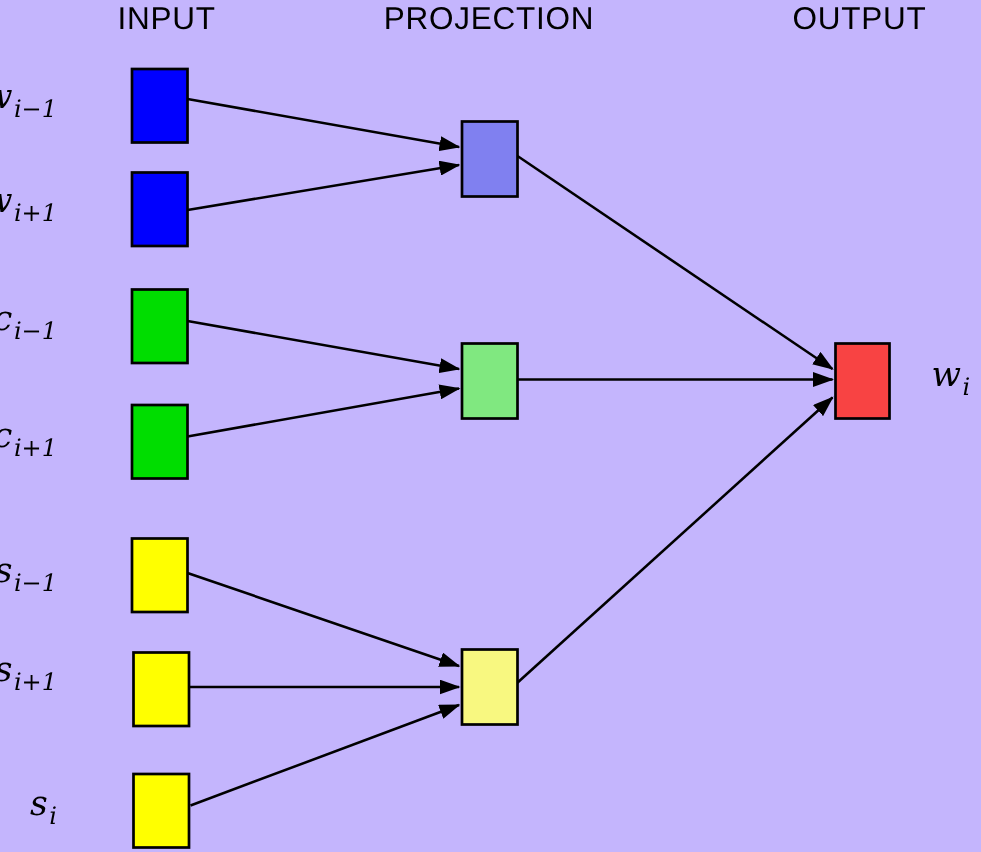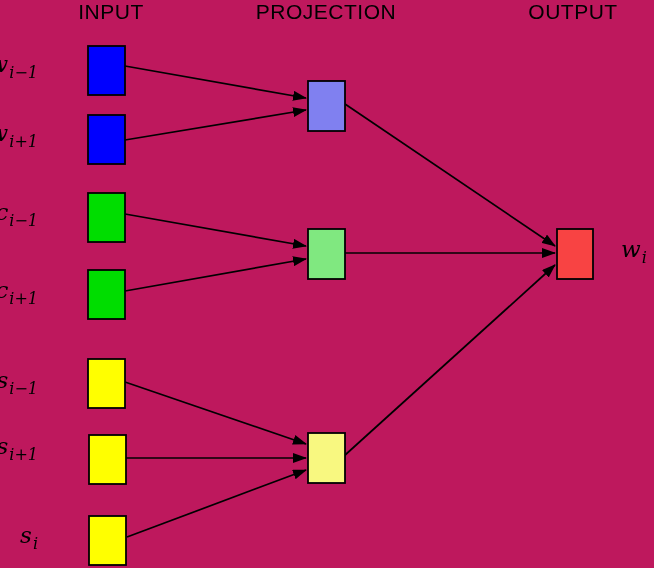--- a/index.html
+++ b/index.html
@@ -4,21 +4,21 @@
 <style>
   html, body {
     margin: 0;
     padding: 0;
     background: #ffffff;
   }
   .canvas {
     position: relative;
     width: 654px;
     height: 568px;
-    background: #be185d;
+    background: #c4b5fd;
     overflow: hidden;
   }
   svg { display: block; }
   .header {
     font-family: "Liberation Sans", sans-serif;
     font-size: 21px;
     letter-spacing: 0.5px;
     fill: #000000;
   }
   .mathlabel {

